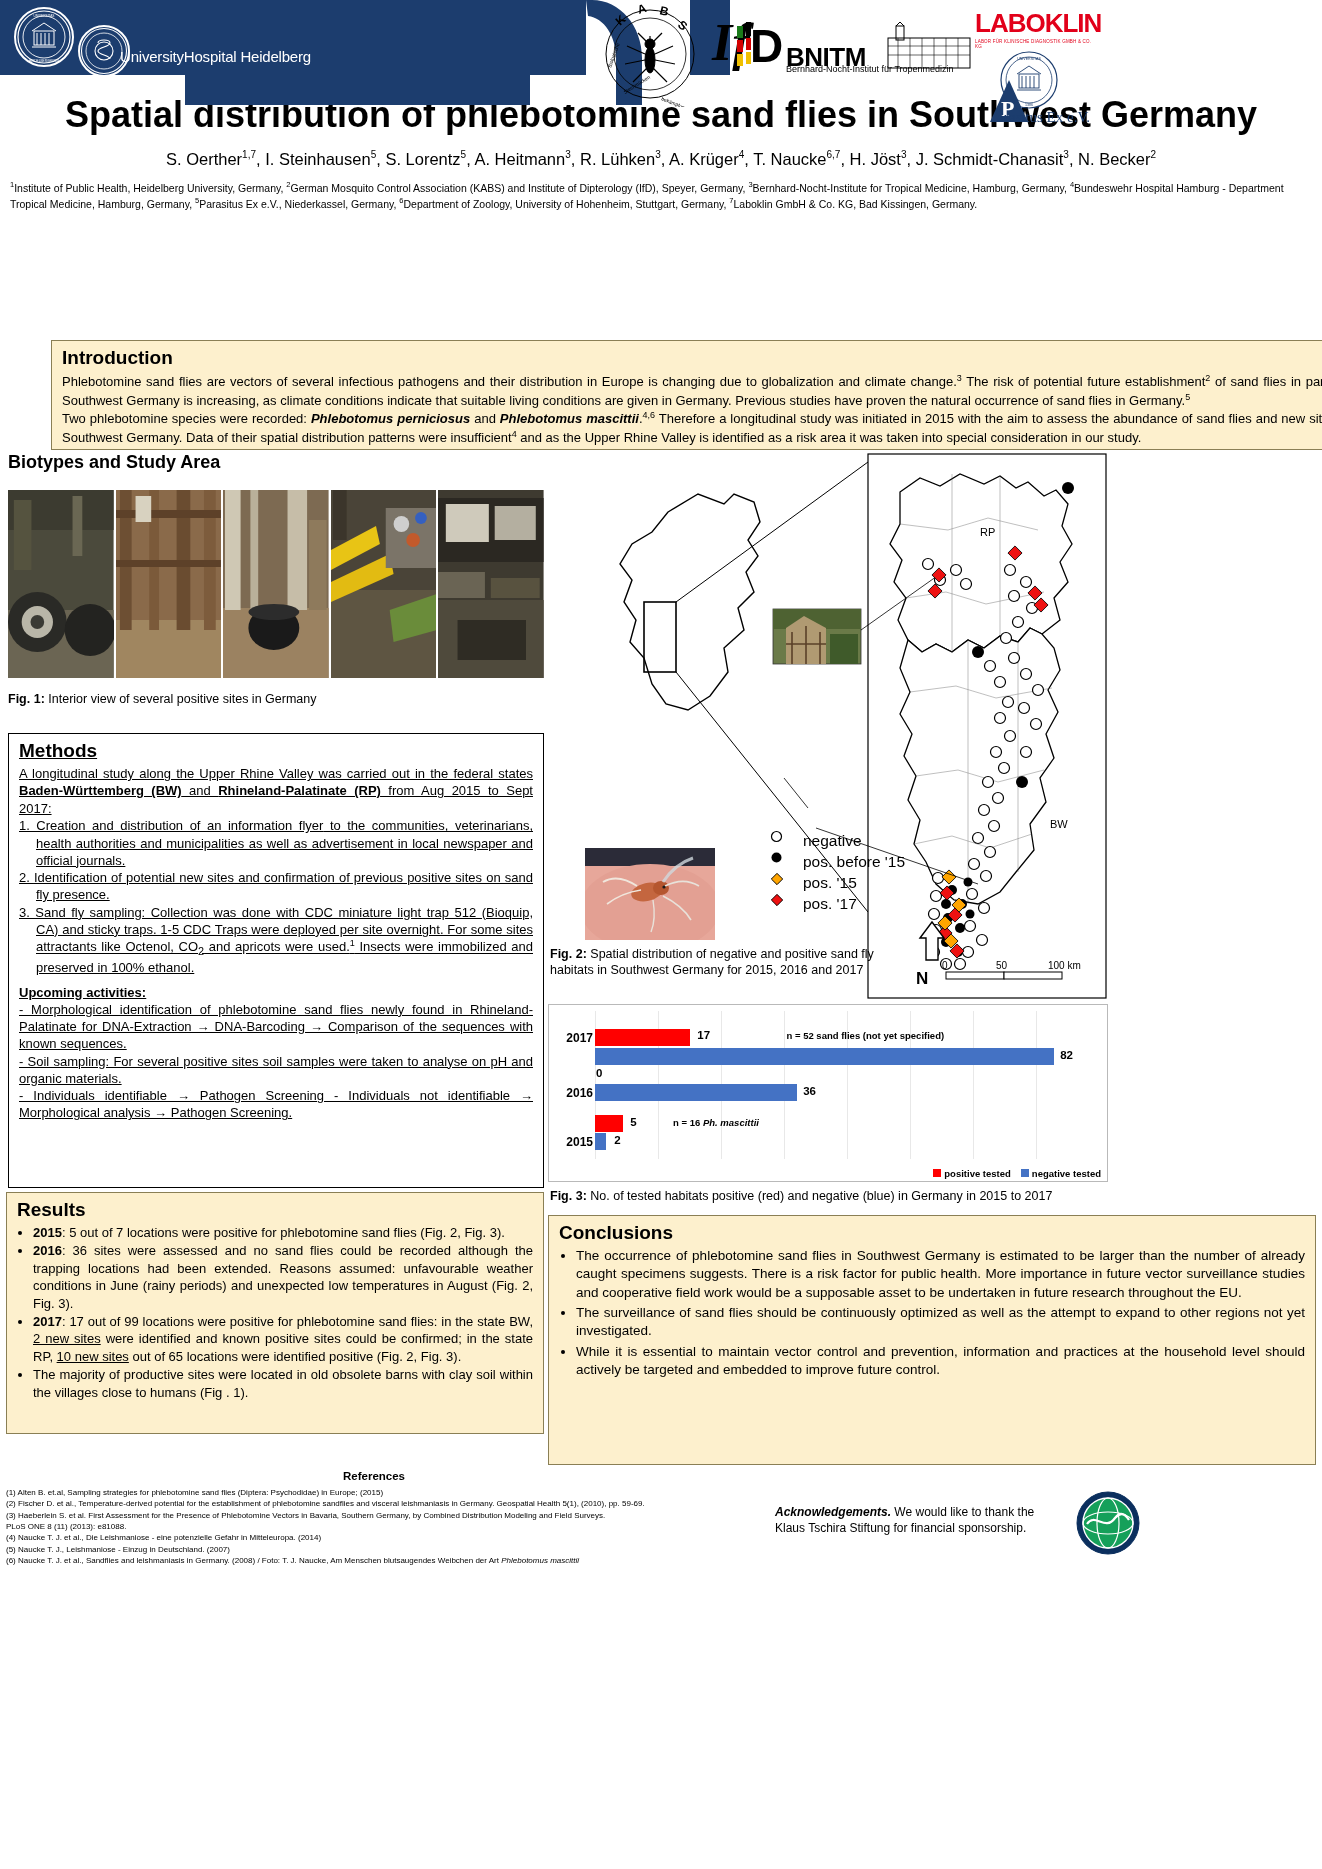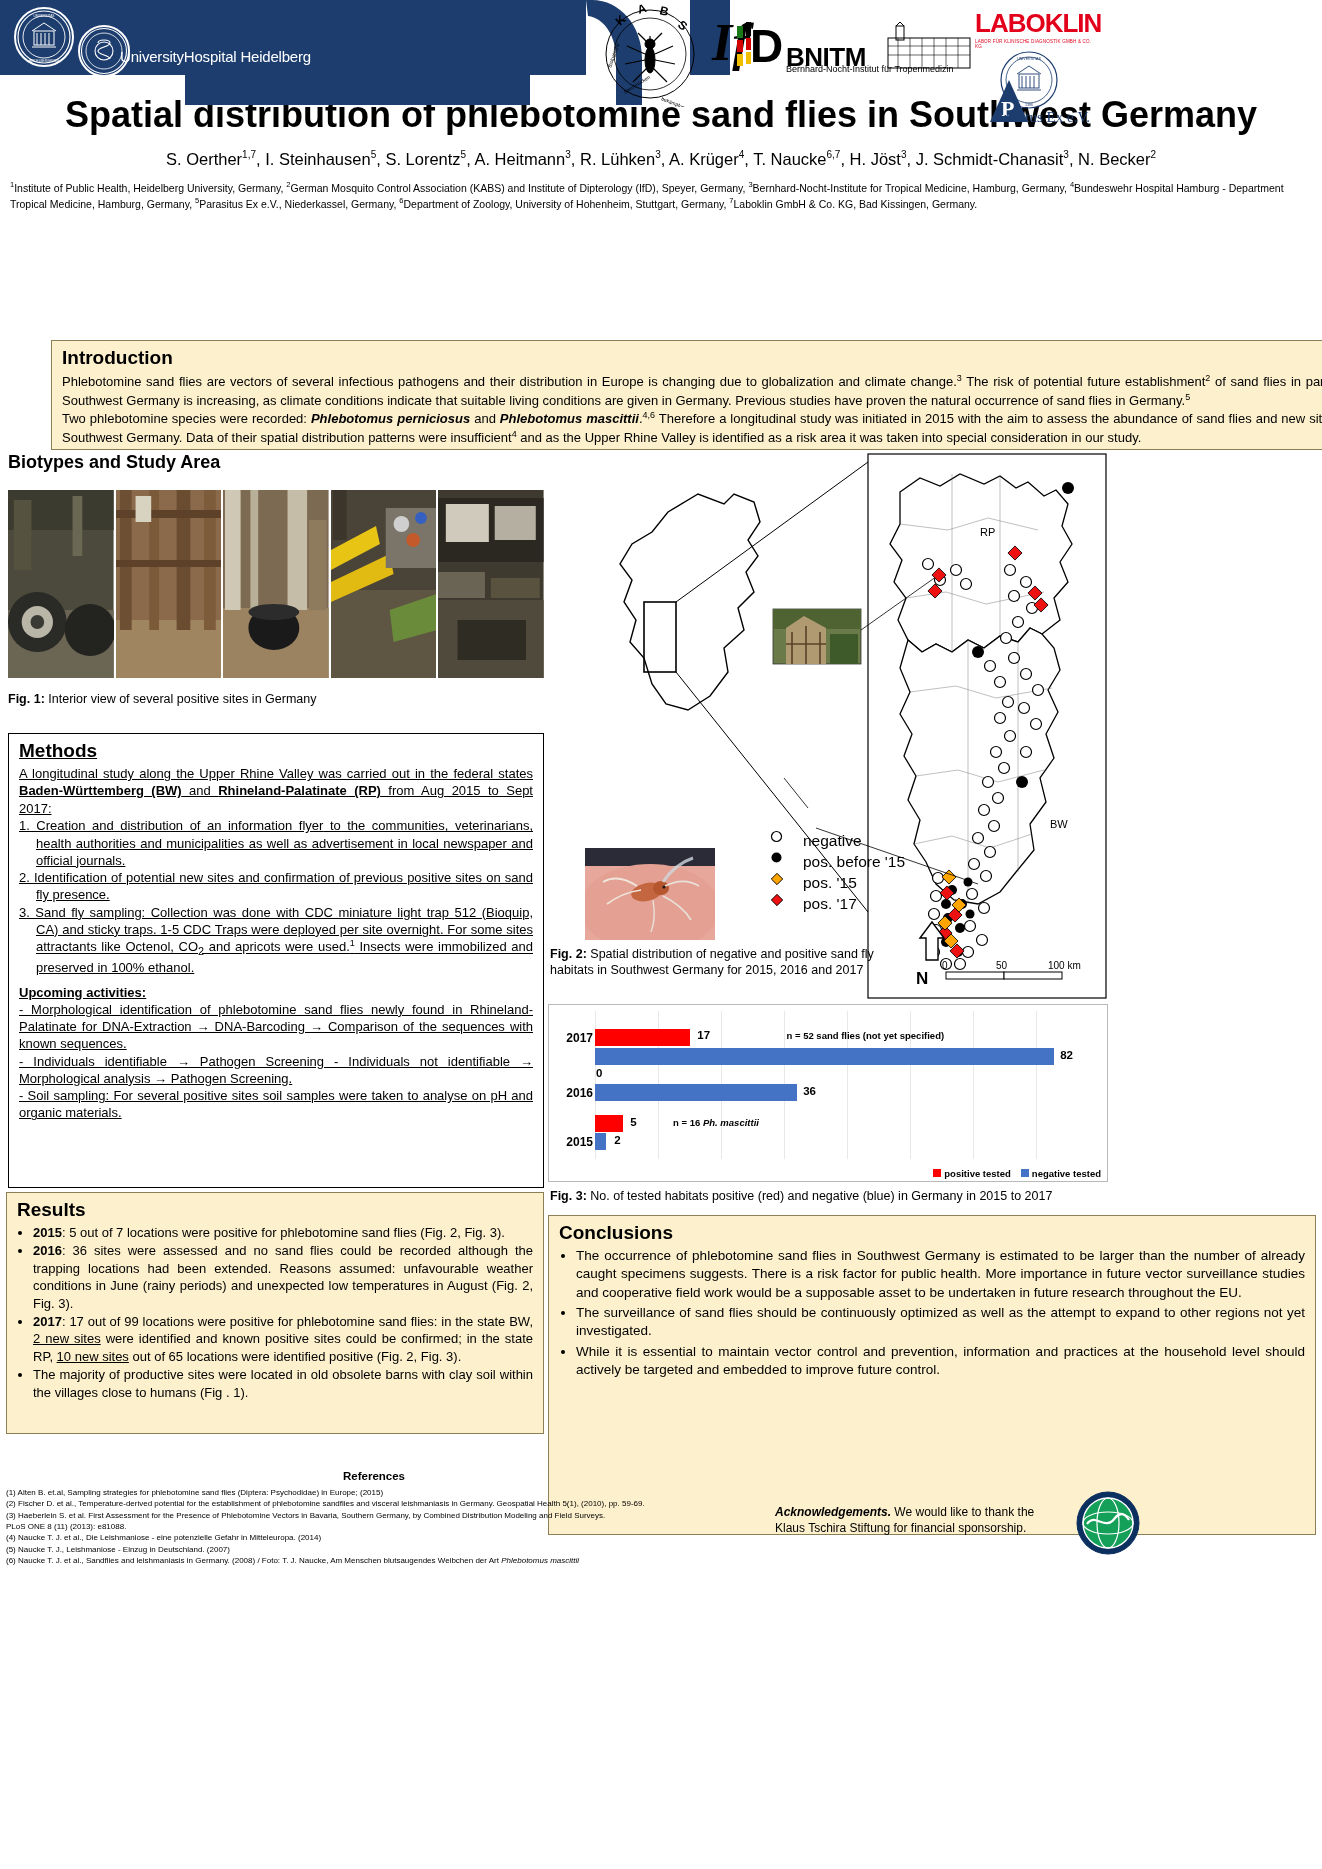--- a/index.html
+++ b/index.html
@@ -209,21 +209,21 @@
   .chart-legend {
     position:absolute; right:6px; bottom:2px;
     display:flex; gap:10px; align-items:center;
     font-size:9.5px; font-weight:bold;
     font-family:"Liberation Sans", sans-serif;
   }
   .chart-legend span.sw { width:8px; height:8px; display:inline-block; margin-right:3px; }
 
   
   #conclusions-box {
-    position:absolute; left:548px; top:1215px; width:768px; height:320px;
+    position:absolute; left:548px; top:1215px; width:768px; height:250px;
   }
   .concl-list { margin:2px 0 0 0; padding:0 0 0 17px; }
   .concl-list li {
     font-size:13.5px; line-height:1.36; text-align:justify;
     margin-bottom:2px;
     font-family:"Liberation Sans", sans-serif;
   }
 
   
   #refs-h {
@@ -476,22 +476,22 @@
 <div id="methods-box" class="sec-box-white">
   <div class="sec-h">Methods</div>
   <p class="sec-p">A longitudinal study along the Upper Rhine Valley was carried out in the federal states <b>Baden-Württemberg (BW)</b> and <b>Rhineland-Palatinate (RP)</b> from Aug 2015 to Sept 2017:</p>
   <ul class="methods-list">
     <li>1. Creation and distribution of an <u>information flyer</u> to the communities, veterinarians, health authorities and municipalities as well as advertisement in local newspaper and official journals.</li>
     <li>2. <u>Identification of potential new sites</u> and confirmation of previous positive sites on sand fly presence.</li>
     <li>3. Sand fly sampling: Collection was done with CDC miniature light trap 512 (Bioquip, CA) and sticky traps. 1-5 CDC Traps were deployed per site overnight. For some sites attractants like Octenol, CO<sub>2</sub> and apricots were used.<sup>1</sup> Insects were immobilized and preserved in 100% ethanol.</li>
   </ul>
   <div class="upcoming-h">Upcoming activities:</div>
   <p class="upcoming-p">- Morphological identification of phlebotomine sand flies newly found in Rhineland-Palatinate for DNA-Extraction → DNA-Barcoding → Comparison of the sequences with known sequences.</p>
+  <p class="upcoming-p">- Soil sampling: For several positive sites soil samples were taken to analyse on pH and organic materials.</p>
   <p class="upcoming-p">- Individuals identifiable → Pathogen Screening - Individuals not identifiable → Morphological analysis → Pathogen Screening.</p>
-  <p class="upcoming-p">- Soil sampling: For several positive sites soil samples were taken to analyse on pH and organic materials.</p>
 </div>
 
 <div id="results-box" class="sec-box">
   <div class="sec-h">Results</div>
   <ul class="results-list">
     <li><b>2015</b>: 5 out of 7 locations were positive for phlebotomine sand flies (Fig. 2, Fig. 3).</li>
     <li><b>2016</b>: 36 sites were assessed and no sand flies could be recorded although the trapping locations had been extended. Reasons assumed: unfavourable weather conditions in June (rainy periods) and unexpected low temperatures in August (Fig. 2, Fig. 3).</li>
     <li><b>2017</b>: 17 out of 99 locations were positive for phlebotomine sand flies: in the state BW, <u>2 new sites</u> were identified and known positive sites could be confirmed; in the state RP, <u>10 new sites</u> out of 65 locations were identified positive (Fig. 2, Fig. 3).</li>
     <li>The majority of productive sites were located in old obsolete barns with clay soil within the villages close to humans (Fig . 1).</li>
   </ul>

